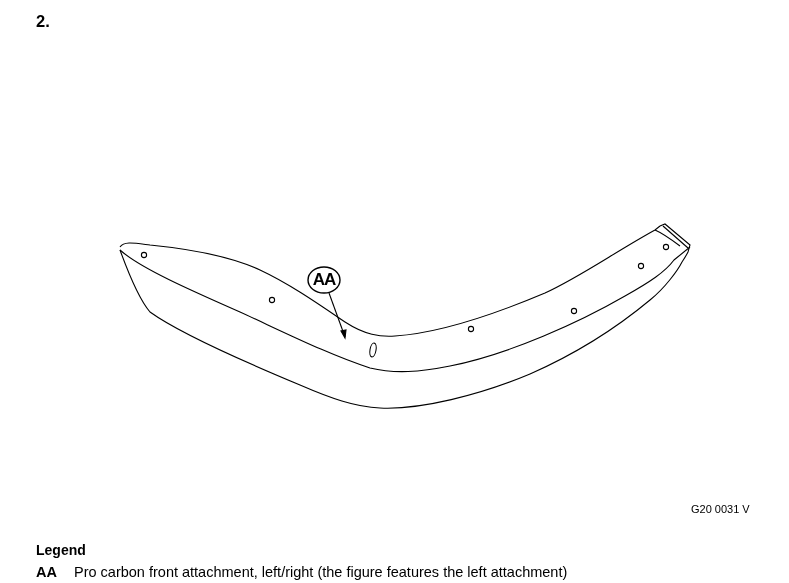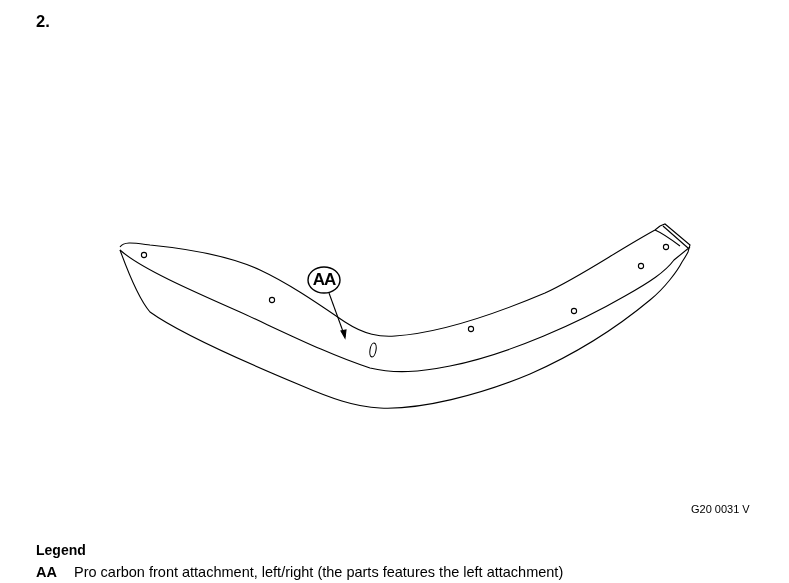--- a/index.html
+++ b/index.html
@@ -44,14 +44,14 @@
   <path d="M341,331 L345,338 L346,330 Z" fill="#000"></path>
 </svg>
 
 <div style="position:absolute;left:308px;top:270px;width:32px;text-align:center;font-weight:bold;font-size:17px;letter-spacing:-1px;">AA</div>
 
 <div class="figcode">G20 0031 V</div>
 
 <div class="legend-title">Legend</div>
 <div class="legend-row">
   <span class="key">AA</span>
-  <span>Pro carbon front attachment, left/right (the parts features the left attachment)</span>
+  <span>Pro carbon front attachment, left/right (the figure features the left attachment)</span>
 </div>
 
 </body></html>

